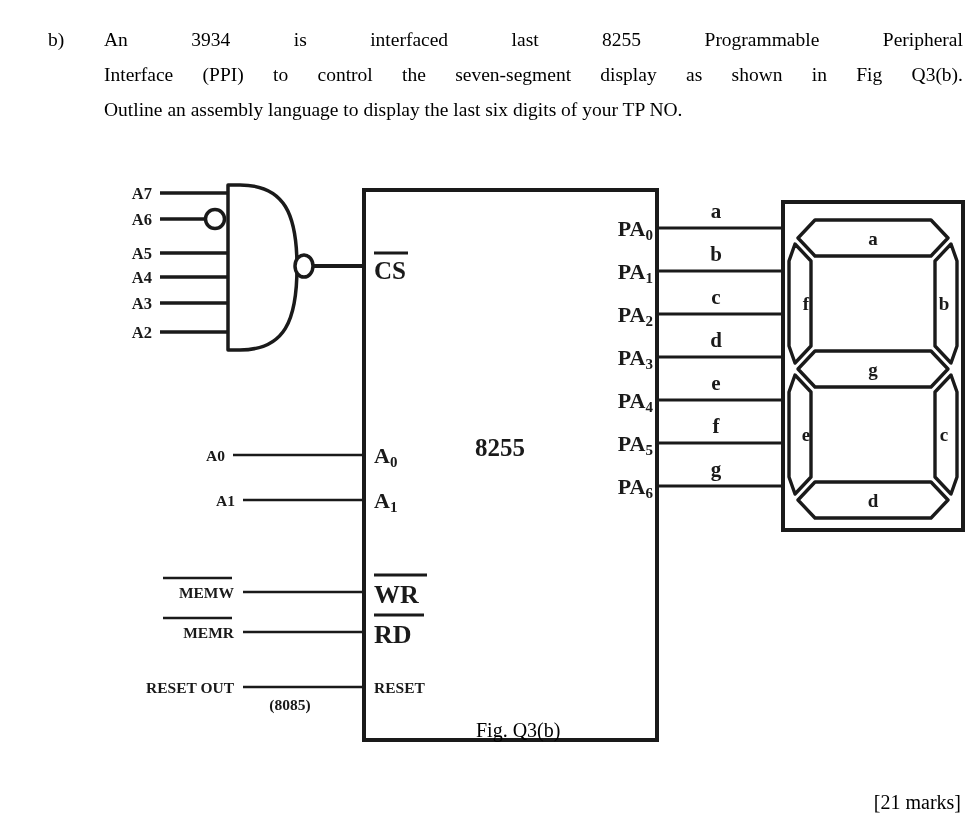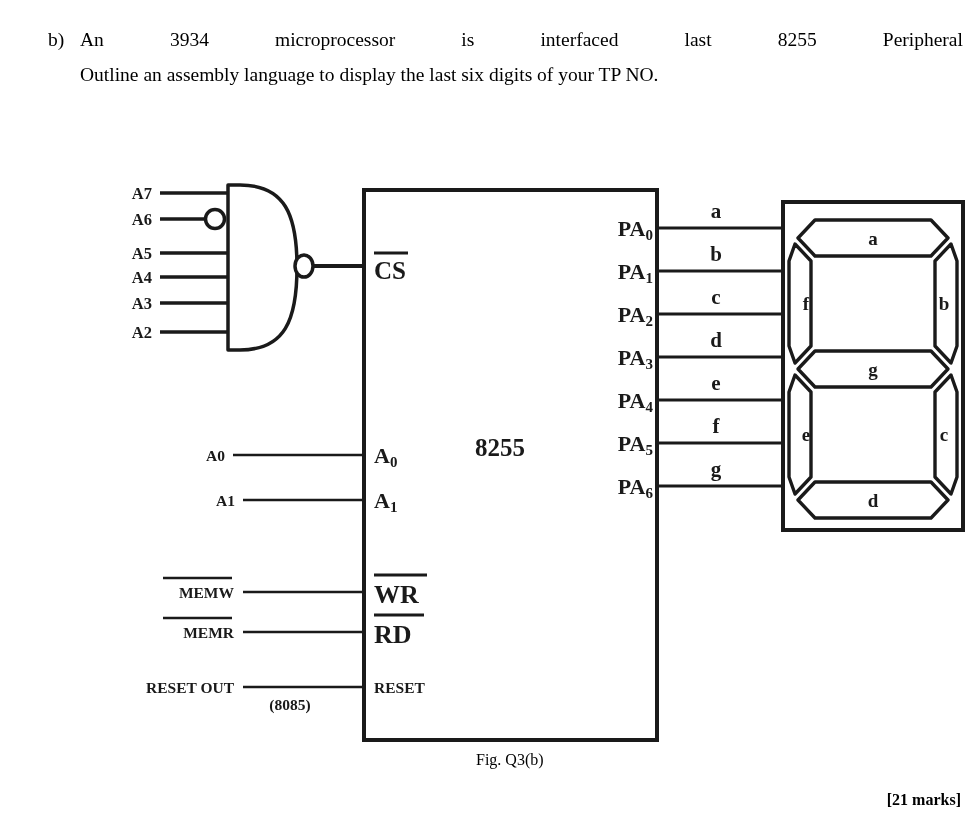--- a/index.html
+++ b/index.html
@@ -32,21 +32,21 @@
     width: 915px;
   }
   #question-label {
     position: absolute;
     left: 0;
     top: 8px;
     font-size: 19.5px;
     line-height: 1;
   }
   #question-body {
-    margin-left: 32px;
+    margin-left: 56px;
     font-size: 19.5px;
     line-height: 35px;
     text-align: justify;
     text-justify: inter-word;
   }
   .q-line {
     display: block;
     white-space: nowrap;
   }
   .q-line.justify {
@@ -65,30 +65,30 @@
     height: 600px;
   }
   #diagram svg {
     display: block;
   }
 
   
   #figure-caption {
     position: absolute;
     left: 476px;
-    top: 752px;
-    font-size: 16px;
+    top: 720px;
+    font-size: 20px;
     line-height: 1;
   }
   #marks {
     position: absolute;
     right: 12px;
     top: 792px;
-    font-size: 16px;
-    font-weight: bold;
+    font-size: 20px;
+    font-weight: normal;
     line-height: 1;
   }
 
   
   text {
     font-family: "Liberation Serif", "DejaVu Serif", serif;
     fill: #1a1a1a;
   }
   .lbl-bold { font-weight: bold; }
 </style>
@@ -96,26 +96,40 @@
 <body>
 
 <div id="page">
 
   <div id="question-block">
     <span id="question-label">b)</span>
     <div id="question-body">
       <span class="q-line justify" id="qline1">
           <span>An</span>
           <span>3934</span>
-          <span>microprocessor</span>
           <span>is</span>
           <span>interfaced</span>
           <span>last</span>
           <span>8255</span>
+          <span>Programmable</span>
           <span>Peripheral</span>
+        </span>
+      <span class="q-line justify" id="qline2">
+          <span>Interface</span>
+          <span>(PPI)</span>
+          <span>to</span>
+          <span>control</span>
+          <span>the</span>
+          <span>seven-segment</span>
+          <span>display</span>
+          <span>as</span>
+          <span>shown</span>
+          <span>in</span>
+          <span>Fig</span>
+          <span>Q3(b).</span>
         </span>
       <span class="q-line">
         <span class="bold">Outline</span><span> an assembly language to display the last six digits of your TP NO.</span>
       </span>
     </div>
   </div>
 
   <div id="diagram">
     <svg width="973" height="600" viewBox="0 0 973 600" xmlns="http://www.w3.org/2000/svg">
 

